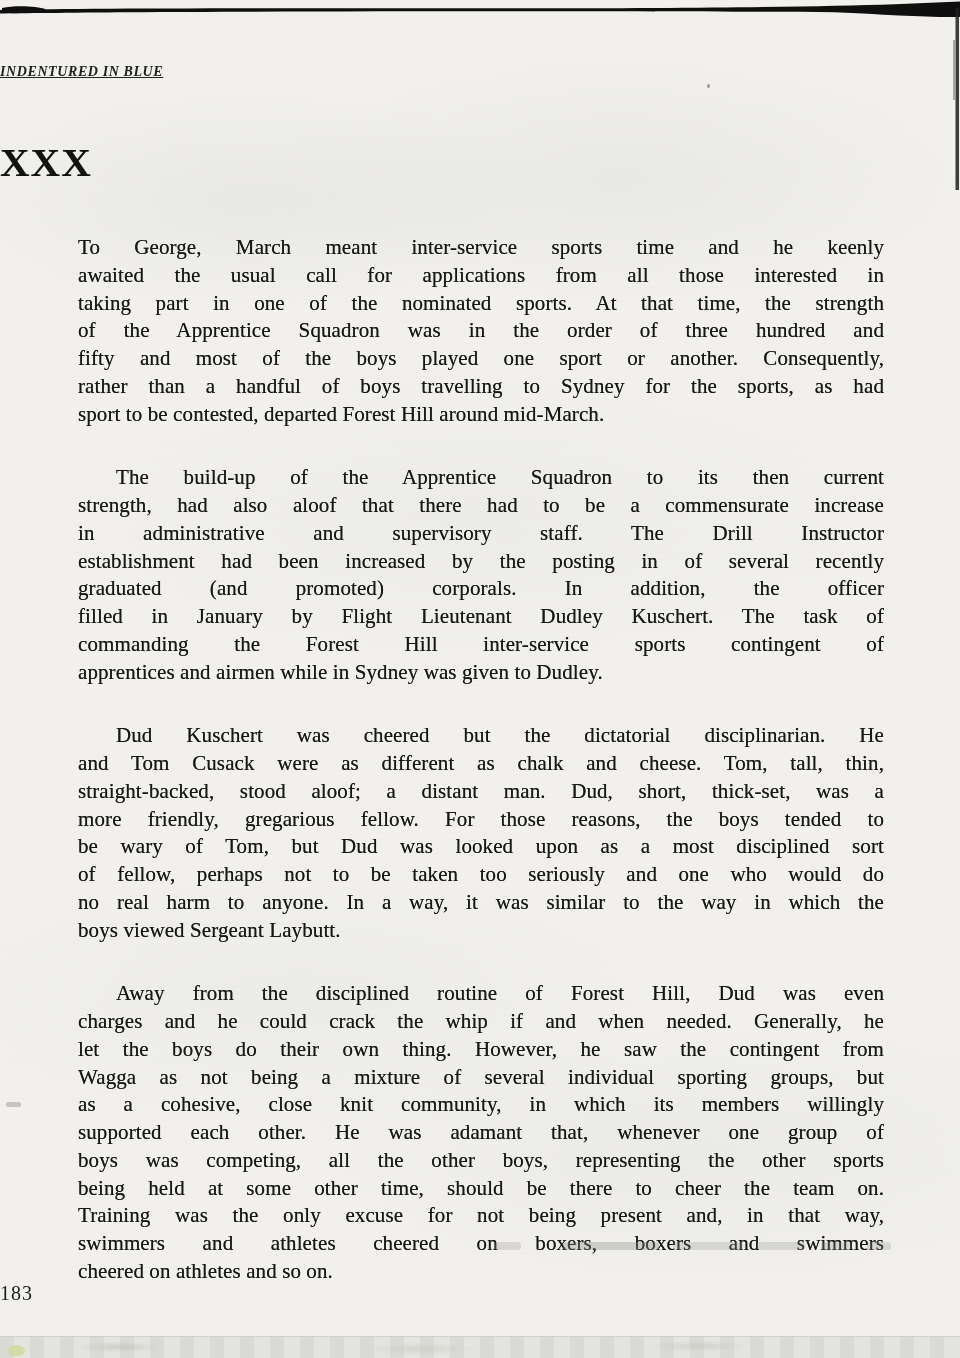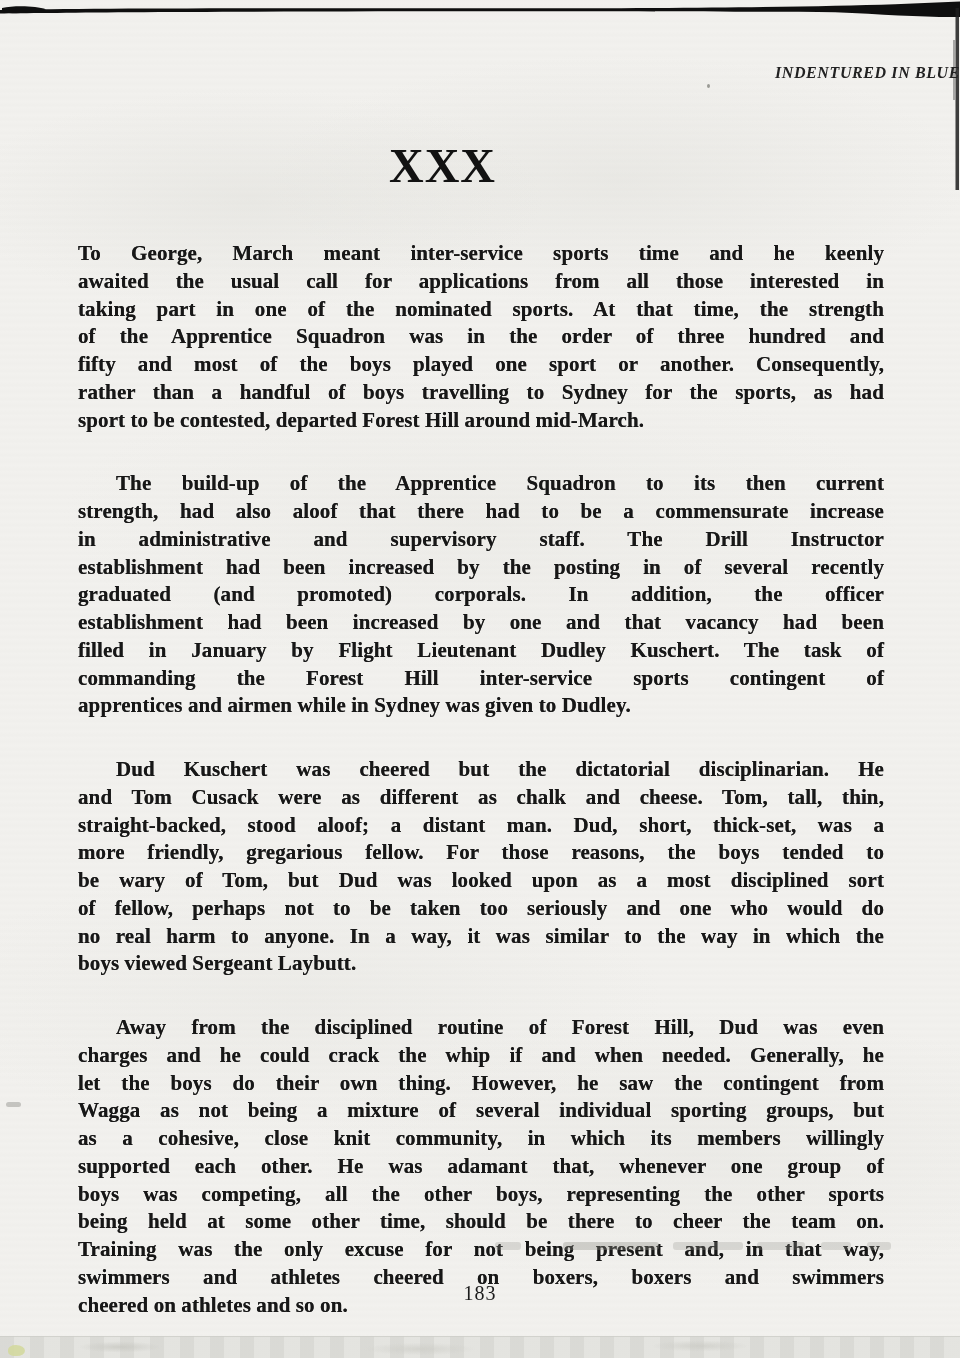--- a/index.html
+++ b/index.html
@@ -30,79 +30,78 @@
     top: 0; left: 0;
     width: 960px; height: 200px;
     pointer-events: none;
   }
 
   .running-header {
     position: absolute;
     top: 64px;
     left: 0;
     width: 960px;
-    text-align: right;
-    font-size: 16px;
+    text-align: left;
+    font-size: 14px;
     font-style: italic;
     font-weight: 600;
     letter-spacing: 0.6px;
     color: #222;
+    text-decoration: underline;
   }
   .header-dot {
     position: absolute;
     top: 84px;
     left: 707px;
     width: 3px; height: 4px;
     background: #9a9a95;
     border-radius: 50%;
   }
 
   .chapter {
     position: absolute;
     top: 138px;
     left: 0;
     width: 885px;
     margin: 0;
-    text-align: center;
-    font-size: 48px;
+    text-align: left;
+    font-size: 41px;
     font-weight: 700;
     letter-spacing: 1px;
     color: #121212;
   }
 
   .body-text {
     position: absolute;
-    top: 240px;
+    top: 234px;
     left: 78px;
     width: 806px;
     font-size: 21px;
     line-height: 27.75px;
     letter-spacing: 0.1px;
     text-shadow: 0 0 0.5px rgba(25,25,25,0.75);
-    font-weight: bold;
   }
   .body-text .line {
     text-align: justify;
     text-align-last: justify;
     white-space: normal;
   }
   .body-text .line.last {
     text-align-last: left;
   }
   .body-text .line.indent {
     padding-left: 38px;
     margin-top: 36px;
   }
 
   .page-number {
     position: absolute;
     top: 1282px;
     left: 0;
     width: 960px;
-    text-align: center;
     font-size: 20px;
     color: #1c1c1c;
     letter-spacing: 1px;
   }
 
   
   .bleed {
     position: absolute;
     top: 1240px;
     left: 495px;
@@ -186,21 +185,20 @@
       <div class="line">taking part in one of the nominated sports. At that time, the strength</div>
       <div class="line">of the Apprentice Squadron was in the order of three hundred and</div>
       <div class="line">fifty and most of the boys played one sport or another. Consequently,</div>
       <div class="line">rather than a handful of boys travelling to Sydney for the sports, as had</div>
       <div class="line last">sport to be contested, departed Forest Hill around mid-March.</div>
       <div class="line indent">The build-up of the Apprentice Squadron to its then current</div>
       <div class="line">strength, had also aloof that there had to be a commensurate increase</div>
       <div class="line">in administrative and supervisory staff. The Drill Instructor</div>
       <div class="line">establishment had been increased by the posting in of several recently</div>
       <div class="line">graduated (and promoted) corporals. In addition, the officer</div>
-      <div class="line">establishment had been increased by one and that vacancy had been</div>
       <div class="line">filled in January by Flight Lieutenant Dudley Kuschert. The task of</div>
       <div class="line">commanding the Forest Hill inter-service sports contingent of</div>
       <div class="line last">apprentices and airmen while in Sydney was given to Dudley.</div>
       <div class="line indent">Dud Kuschert was cheered but the dictatorial disciplinarian. He</div>
       <div class="line">and Tom Cusack were as different as chalk and cheese. Tom, tall, thin,</div>
       <div class="line">straight-backed, stood aloof; a distant man. Dud, short, thick-set, was a</div>
       <div class="line">more friendly, gregarious fellow. For those reasons, the boys tended to</div>
       <div class="line">be wary of Tom, but Dud was looked upon as a most disciplined sort</div>
       <div class="line">of fellow, perhaps not to be taken too seriously and one who would do</div>
       <div class="line">no real harm to anyone. In a way, it was similar to the way in which the</div>

